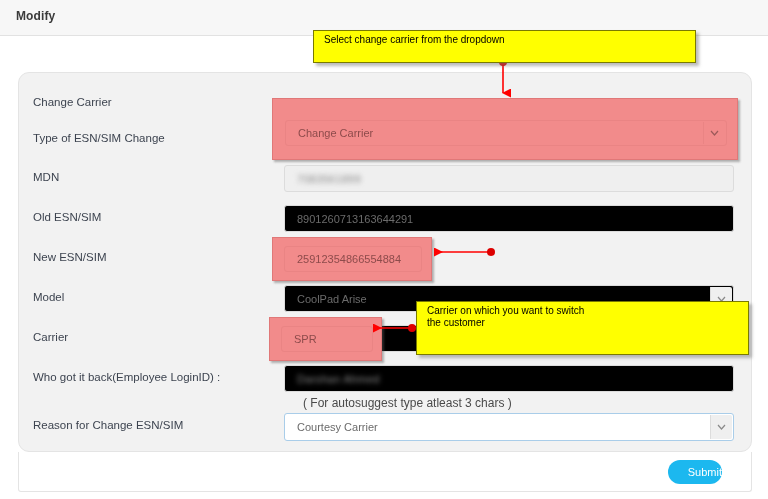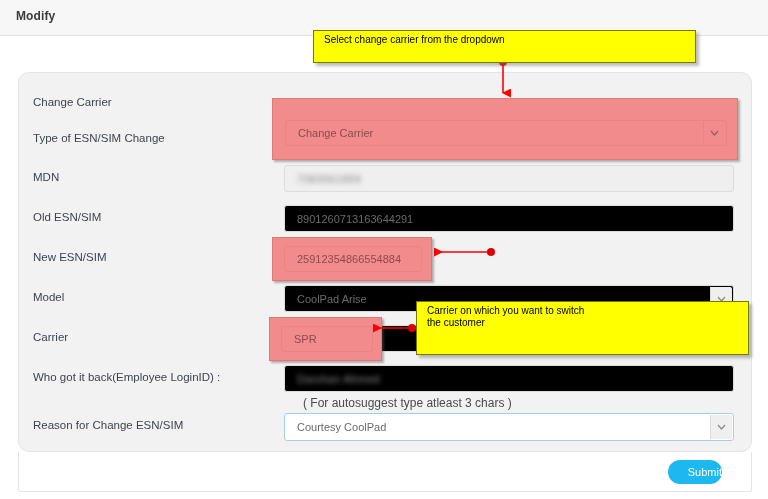--- a/index.html
+++ b/index.html
@@ -237,21 +237,21 @@
       <div class="lbl" style="top:6px;">Who got it back(Employee LoginID) :</div>
       <div class="fld white" style="left:265px; top:0px; width:450px; height:27px;">
         <span class="blur">Darshan Ahmed</span>
       </div>
       <div class="hint" style="top:31px;">( For autosuggest type atleast 3 chars )</div>
     </div>
 
     <div class="row" style="top:340px;">
       <div class="lbl" style="top:6px;">Reason for Change ESN/SIM</div>
       <div class="fld focus" style="left:265px; top:0px; width:450px; height:28px;">
-        <span>Courtesy CoolPad</span>
+        <span>Courtesy Carrier</span>
         <span class="chev">
           <svg width="9" height="6" viewBox="0 0 9 6">
               <path d="M1 1 L4.5 5 L8 1" fill="none" stroke="currentColor" stroke-width="1.2"></path>
             </svg>
         </span>
       </div>
     </div>
 
   </div>
 

